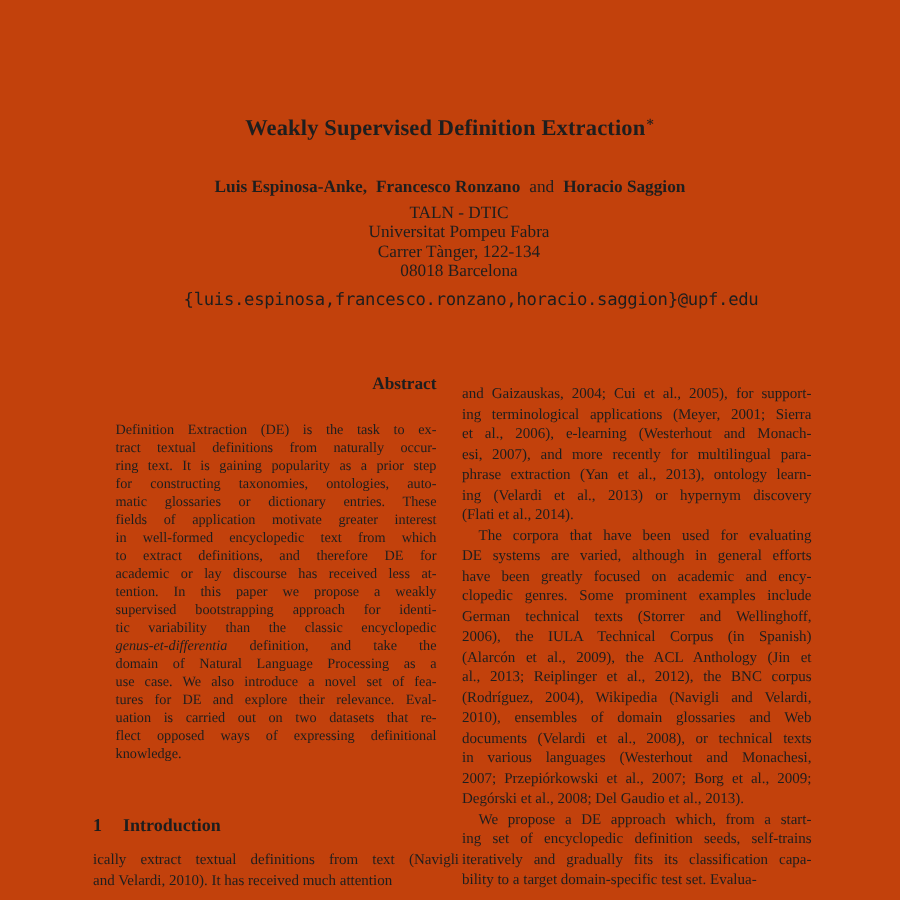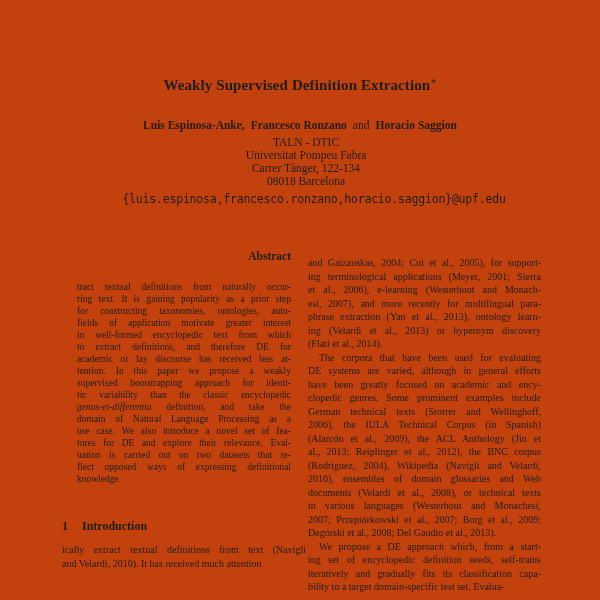--- a/index.html
+++ b/index.html
@@ -47,23 +47,25 @@
       <div class="affil-line"><span>Universitat Pompeu Fabra</span></div>
       <div class="affil-line"><span>Carrer Tànger, 122-134</span></div>
       <div class="affil-line last"><span>08018 Barcelona</span></div>
     </div>
 
   <div class="centered email">{luis.espinosa,francesco.ronzano,horacio.saggion}@upf.edu</div>
 
   <div class="col-left">
     <div class="abs-head">Abstract</div>
     <div class="abs-body">
+        <div class="jline"><span>Definition Extraction (DE) is the task to ex-</span></div>
         <div class="jline"><span>tract textual definitions from naturally occur-</span></div>
         <div class="jline"><span>ring text. It is gaining popularity as a prior step</span></div>
         <div class="jline"><span>for constructing taxonomies, ontologies, auto-</span></div>
+        <div class="jline"><span>matic glossaries or dictionary entries. These</span></div>
         <div class="jline"><span>fields of application motivate greater interest</span></div>
         <div class="jline"><span>in well-formed encyclopedic text from which</span></div>
         <div class="jline"><span>to extract definitions, and therefore DE for</span></div>
         <div class="jline"><span>academic or lay discourse has received less at-</span></div>
         <div class="jline"><span>tention. In this paper we propose a weakly</span></div>
         <div class="jline"><span>supervised bootstrapping approach for identi-</span></div>
         <div class="jline"><span>tic variability than the classic encyclopedic</span></div>
         <div class="jline"><span></span><i>genus-et-differentia</i><span> definition, and take the</span></div>
         <div class="jline"><span>domain of Natural Language Processing as a</span></div>
         <div class="jline"><span>use case. We also introduce a novel set of fea-</span></div>

